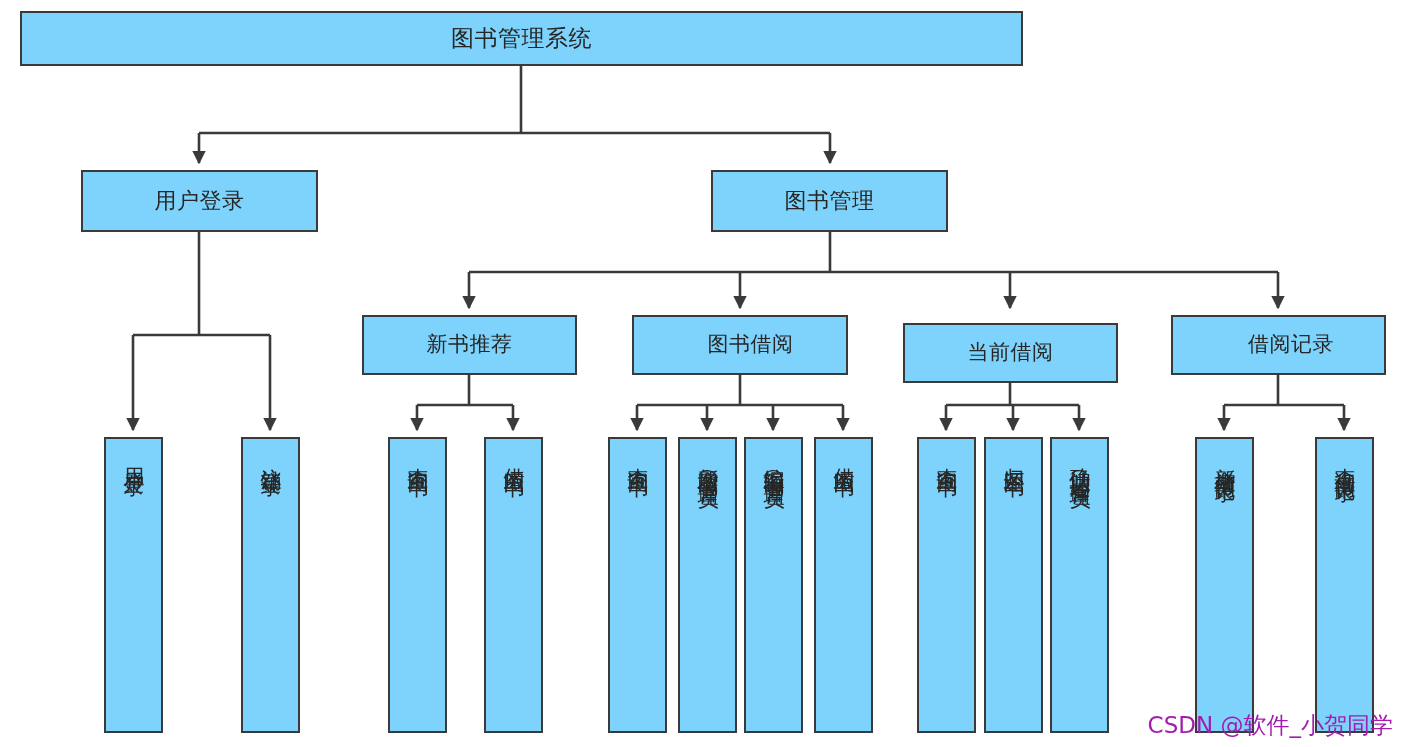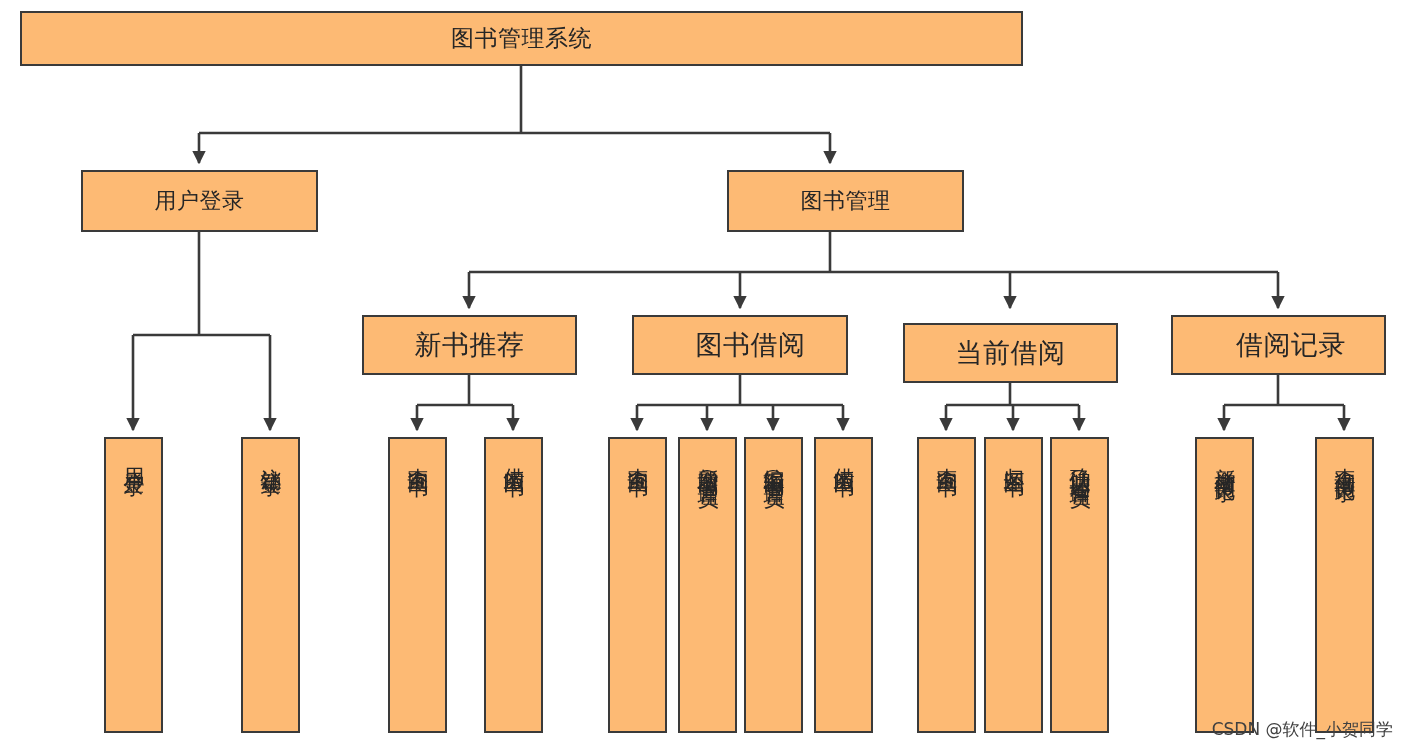--- a/index.html
+++ b/index.html
@@ -23,57 +23,57 @@
     left: 0;
     top: 0;
     width: 1405px;
     height: 747px;
     pointer-events: none;
   }
   .node {
     position: absolute;
     box-sizing: border-box;
     border: 2.5px solid #3a3a3a;
-    background: #fdba74;
+    background: #7dd3fc;
     display: flex;
     align-items: center;
     justify-content: center;
     z-index: 2;
   }
   .node .label {
     color: #262626;
     text-align: center;
     line-height: 1.12;
     letter-spacing: 0.5px;
     white-space: pre-line;
   }
   .node.root .label { font-size: 23px; }
   .node.l2 .label   { font-size: 22px; }
-  .node.l3 .label   { font-size: 27px; }
+  .node.l3 .label   { font-size: 21px; }
 
   
   .node.leaf {
     align-items: flex-start;
     justify-content: center;
     padding-top: 12px;
   }
   .node.leaf .label {
     font-size: 21px;
     writing-mode: vertical-rl;
     text-orientation: upright;
     line-height: 1;
     letter-spacing: 3px;
     white-space: nowrap;
   }
   .watermark {
     position: absolute;
     right: 12px;
     bottom: 6px;
-    font-size: 17px;
-    color: #404040;
+    font-size: 23px;
+    color: #a21caf;
     z-index: 5;
     white-space: nowrap;
     font-family: "DejaVu Sans", "Liberation Sans", sans-serif;
   }
 </style>
 </head>
 <body>
 
 <div id="canvas">
 
@@ -127,21 +127,21 @@
     </g>
   </svg>
 
   <div class="node root" style="left:20px; top:11px; width:1003px; height:55px;">
     <span class="label">图书管理系统</span>
   </div>
 
   <div class="node l2" style="left:81px; top:170px; width:237px; height:62px;">
     <span class="label">用户登录</span>
   </div>
-  <div class="node l2" style="left:727px; top:170px; width:237px; height:62px;">
+  <div class="node l2" style="left:711px; top:170px; width:237px; height:62px;">
     <span class="label">图书管理</span>
   </div>
 
   <div class="node l3" style="left:362px; top:315px; width:215px; height:60px;">
     <span class="label">新书推荐</span>
   </div>
   <div class="node l3" style="left:632px; top:315px; width:216px; height:60px;padding-left:21px;">
     <span class="label">图书借阅</span>
   </div>
   <div class="node l3" style="left:903px; top:315px; width:215px; height:60px;margin-top:8px;">

